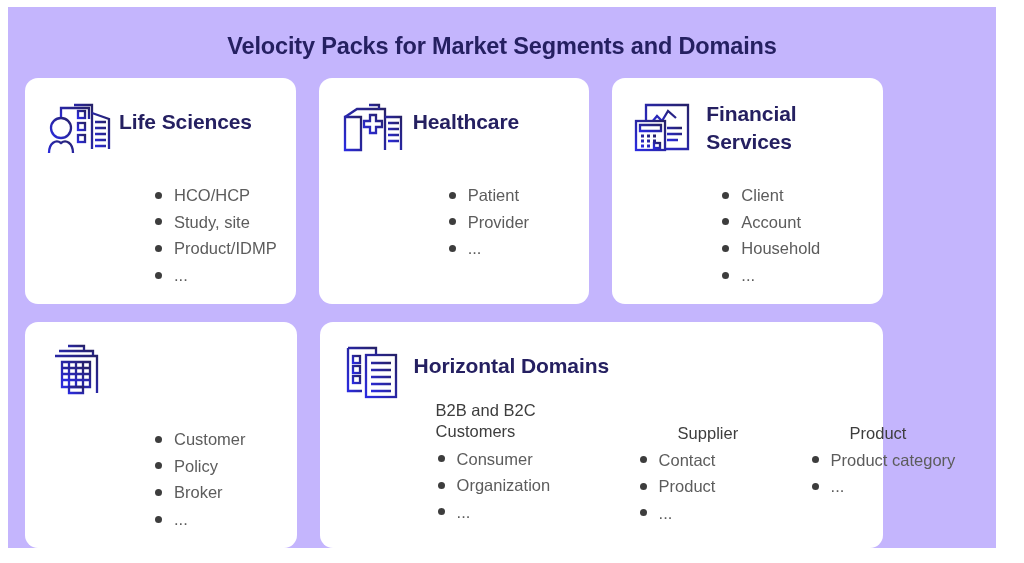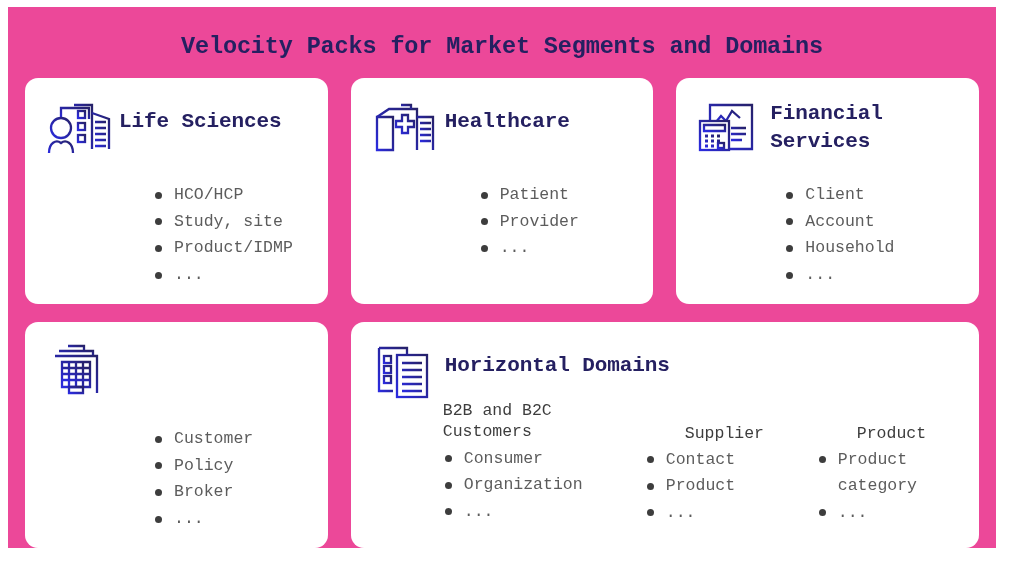--- a/index.html
+++ b/index.html
@@ -14,43 +14,42 @@
     font-family: "Liberation Sans", sans-serif;
     -webkit-font-smoothing: antialiased;
   }
 
   .slide {
     position: absolute;
     left: 8px;
     top: 7px;
     width: 988px;
     height: 541px;
-    background: #ec4899;
+    background: #c4b5fd;
     box-sizing: border-box;
     padding: 15px;
-    font-family: Liberation Mono, monospace;
   }
 
   .slide-title {
     position: absolute;
     left: 0;
     top: 26px;
     width: 988px;
     text-align: center;
     font-size: 23.5px;
     font-weight: bold;
     color: #252061;
     letter-spacing: -0.15px;
   }
 
   .grid {
     position: absolute;
     left: 17px;
     top: 71px;
-    width: 954px;
+    width: 858px;
   }
 
   .row {
     display: flex;
     gap: 23px;
   }
   .row.row-bottom {
     margin-top: 18px;
   }
 
@@ -118,21 +117,21 @@
   .card-sm .bullets {
     position: absolute;
     left: 128px;
     top: 104px;
   }
   .card-financial .bullets { left: 108px; }
 
   
   .hd-columns {
     position: absolute;
-    left: 92px;
+    left: 116px;
     top: 78px;
     display: flex;
     width: 530px;
   }
   .hd-col { }
   .hd-col-1 { width: 202px; }
   .hd-col-2 { width: 172px; }
   .hd-col-3 { width: 150px; }
 
   .hd-col-head {

